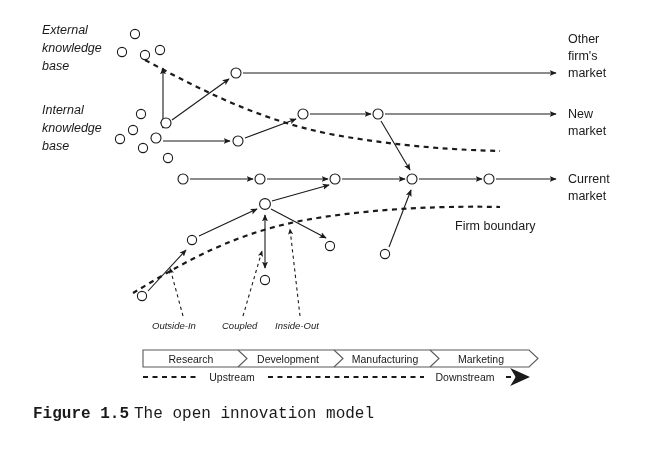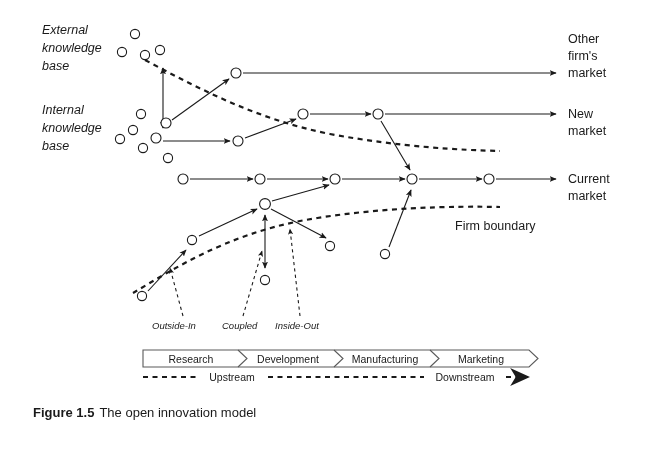--- a/index.html
+++ b/index.html
@@ -87,22 +87,22 @@
   .legend-dash {
     stroke: #1a1a1a;
     stroke-width: 2.2;
     fill: none;
     stroke-dasharray: 5 4.5;
   }
   #caption {
     position: absolute;
     left: 33px;
     top: 405px;
-    font-family: Liberation Sans, sans-serif;
-    font-size: 13px;
+    font-family: Liberation Mono, monospace;
+    font-size: 16px;
     color: #1a1a1a;
     white-space: nowrap;
   }
   #caption .cap-num {
     font-weight: bold;
   }
   #caption .cap-txt {
     margin-left: 5px;
   }
 </style>

